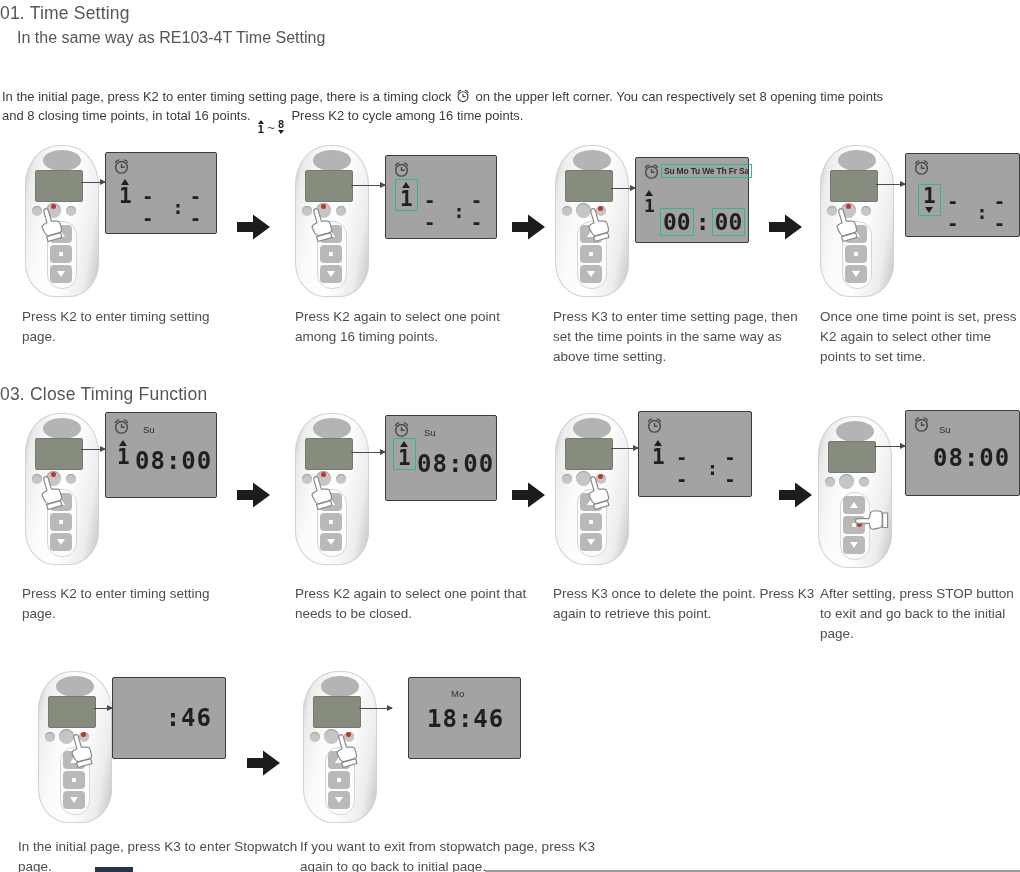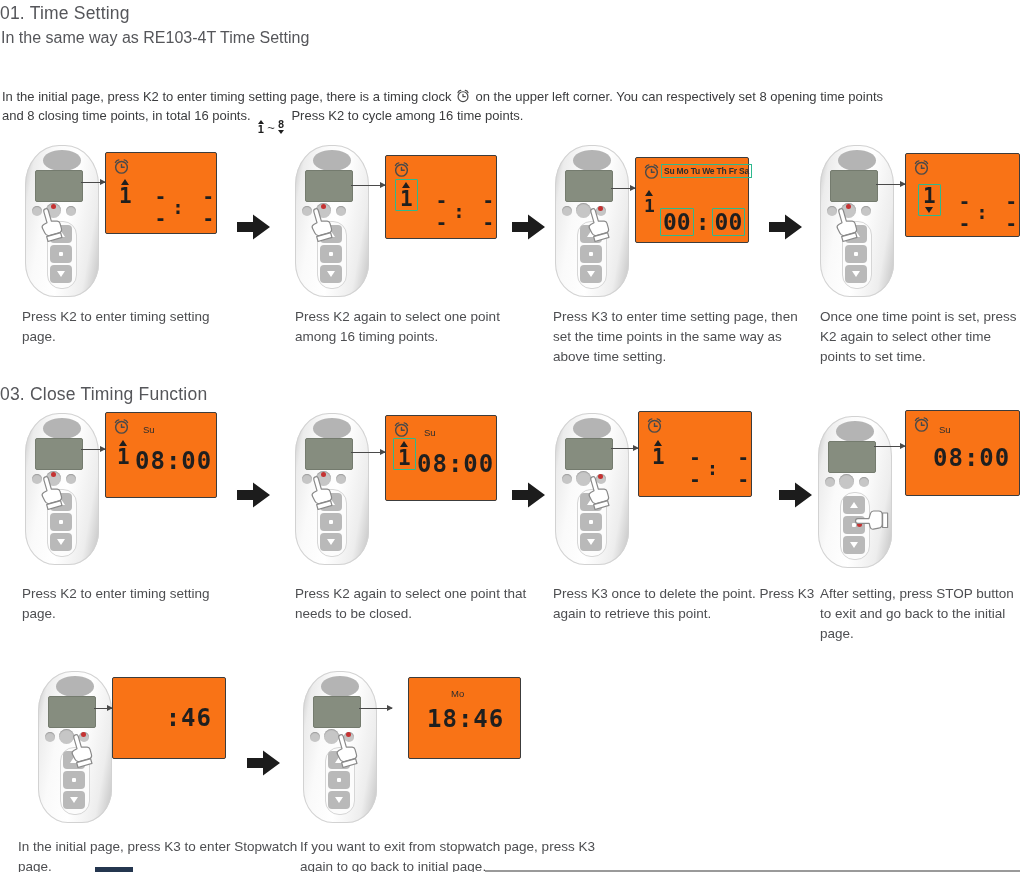--- a/index.html
+++ b/index.html
@@ -1,20 +1,20 @@
 <!DOCTYPE html>
 <html><head>
 <meta charset="utf-8">
 <style>
   html,body{margin:0;padding:0;background:#ffffff;}
   #stage{position:relative;width:1020px;height:872px;background:#ffffff;overflow:hidden;
          font-family:"Liberation Sans",sans-serif;color:#4a4b4e;}
 
   .h{position:absolute;font-size:17.5px;font-weight:400;color:#55565a;letter-spacing:.2px;white-space:nowrap;}
-  .sub{position:absolute;font-size:16px;color:#55565a;white-space:nowrap;}
+  .sub{position:absolute;font-size:16px;color:#55565a;white-space:nowrap;padding-left:16px;}
   .intro{position:absolute;font-size:13px;color:#3b3c3e;white-space:nowrap;}
   .caption{position:absolute;font-size:13.5px;line-height:20px;color:#4d4e51;}
 
   
   .remote{position:absolute;width:74px;height:152px;}
   .r-body{position:absolute;inset:0;border-radius:34px 34px 30px 30px / 40px 40px 34px 34px;
           background:linear-gradient(100deg,#bfbfbf 0%,#ececec 12%,#fafafa 30%,#ffffff 55%,#ededed 82%,#c6c6c6 97%);
           box-shadow:inset 0 0 0 1px #d2d2d2;}
   .r-oval{position:absolute;left:18px;top:5px;width:38px;height:21px;border-radius:50%;background:#b4b4b4;}
   .r-screen{position:absolute;left:10px;top:25px;width:46px;height:30px;background:#868d7f;
@@ -36,21 +36,21 @@
   .press-k3 .k3 .press-dot{display:block;left:2px;top:0;}
   .press-stop .p-mid .press-dot{display:block;left:14px;top:6px;}
   .hand{position:absolute;z-index:8;display:none;}
   .hand svg{width:26px;height:37px;}
   .press-k2 .hand-top{display:block;left:13px;top:61px;transform:rotate(-16deg);}
   .press-k3 .hand-top{display:block;left:30px;top:61px;transform:rotate(-16deg);}
   .press-stop .hand-side{display:block;left:41px;top:86px;}
   .hand-side svg{transform:rotate(-90deg);}
 
   
-  .display{position:absolute;background:#f97316;border:1.4px solid #3c3c3c;border-radius:2px;text-align:right;}
+  .display{position:absolute;background:#a3a3a3;border:1.4px solid #3c3c3c;border-radius:2px;}
   .clock{position:absolute;left:6px;top:4px;width:19px;height:19px;}
   .seg{font-family:"DejaVu Sans Mono",monospace;font-weight:bold;color:#1f1f1f;}
   .pt-col{position:absolute;display:flex;flex-direction:column;align-items:center;gap:2px;}
   .pt-col .seg{font-size:21px;line-height:18px;}
   .pt-col.small .seg{font-size:18px;line-height:15px;}
   .tri-up{width:0;height:0;border-left:4.5px solid transparent;border-right:4.5px solid transparent;border-bottom:6.5px solid #1f1f1f;}
   .tri-dn{width:0;height:0;border-left:4.5px solid transparent;border-right:4.5px solid transparent;border-top:6.5px solid #1f1f1f;}
   .boxed{border:1.6px solid #2eb98e;padding:2px 4px;border-radius:1px;}
   .dash-row{position:absolute;display:flex;align-items:center;gap:4px;}
   .dash-row .seg{font-size:19px;letter-spacing:2px;}

